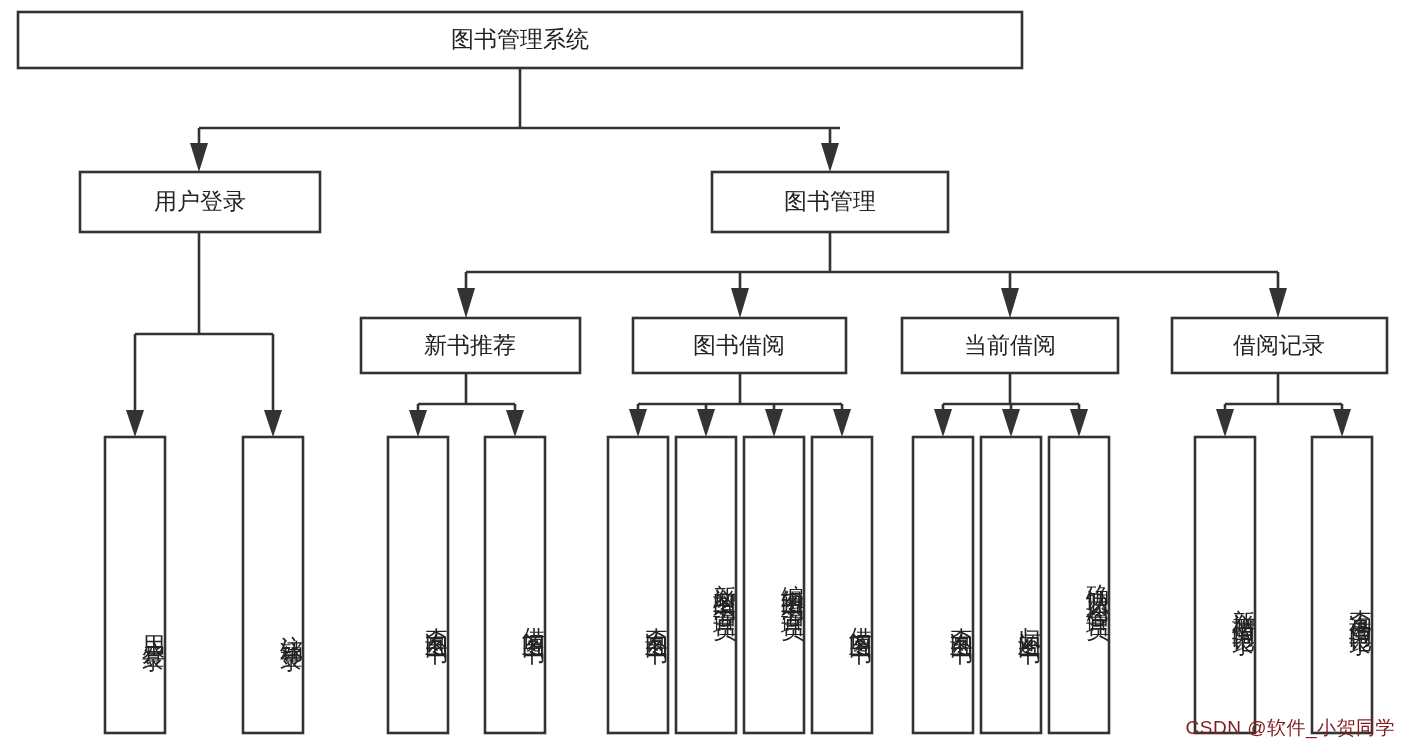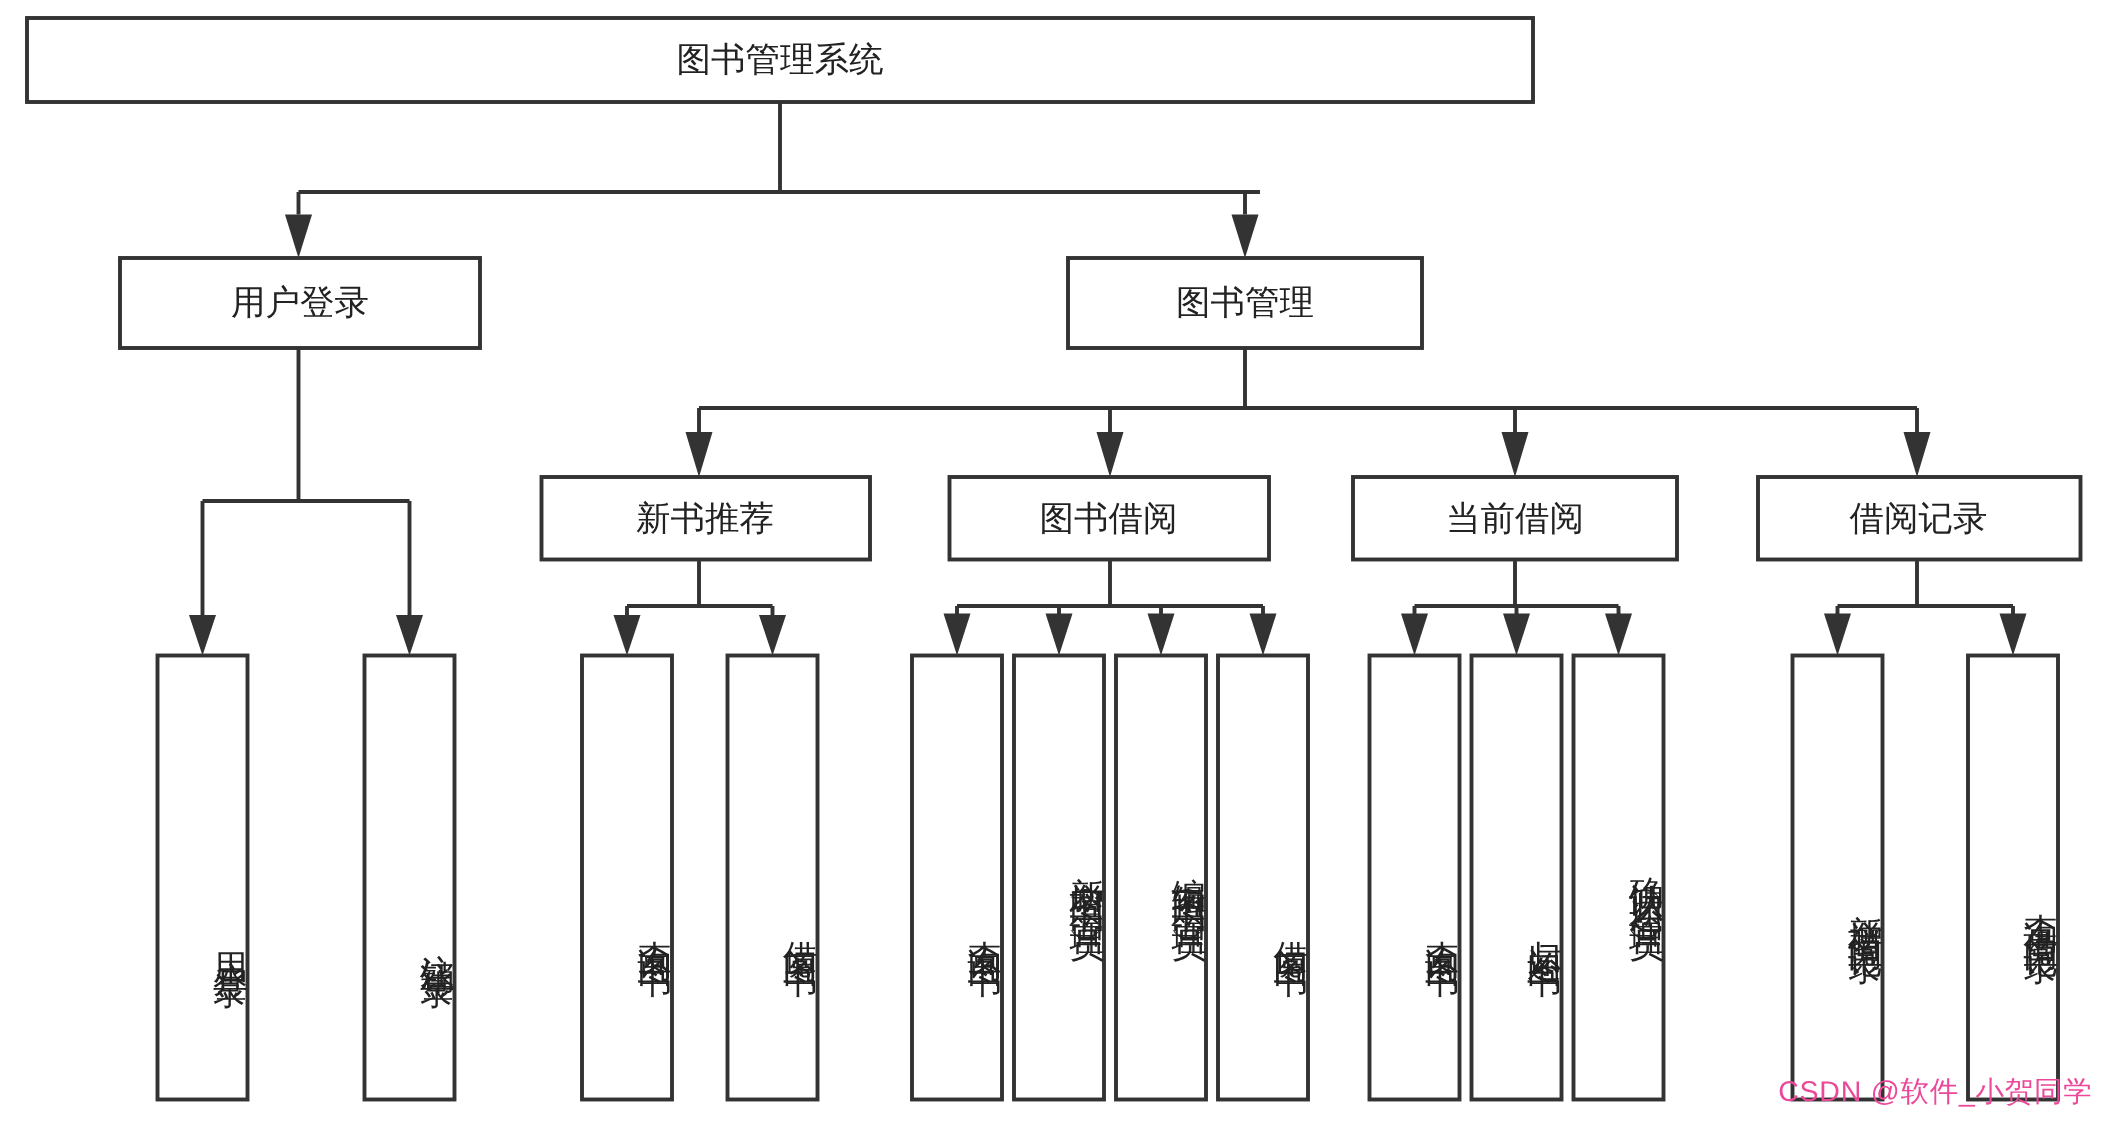--- a/index.html
+++ b/index.html
@@ -71,21 +71,21 @@
     color: #222222;
     white-space: nowrap;
     pointer-events: none;
   }
   .watermark {
     position: absolute;
     right: 10px;
     bottom: 6px;
     font-family: "Liberation Sans", "DejaVu Sans", sans-serif;
     font-size: 19px;
-    color: #ec4899;
+    color: #7f1d1d;
     letter-spacing: 0.5px;
     white-space: nowrap;
   }
 </style>
 </head>
 <body>
 
 <div id="diagram-root">
 
   <svg class="diagram-svg" viewBox="0 0 1405 747">

